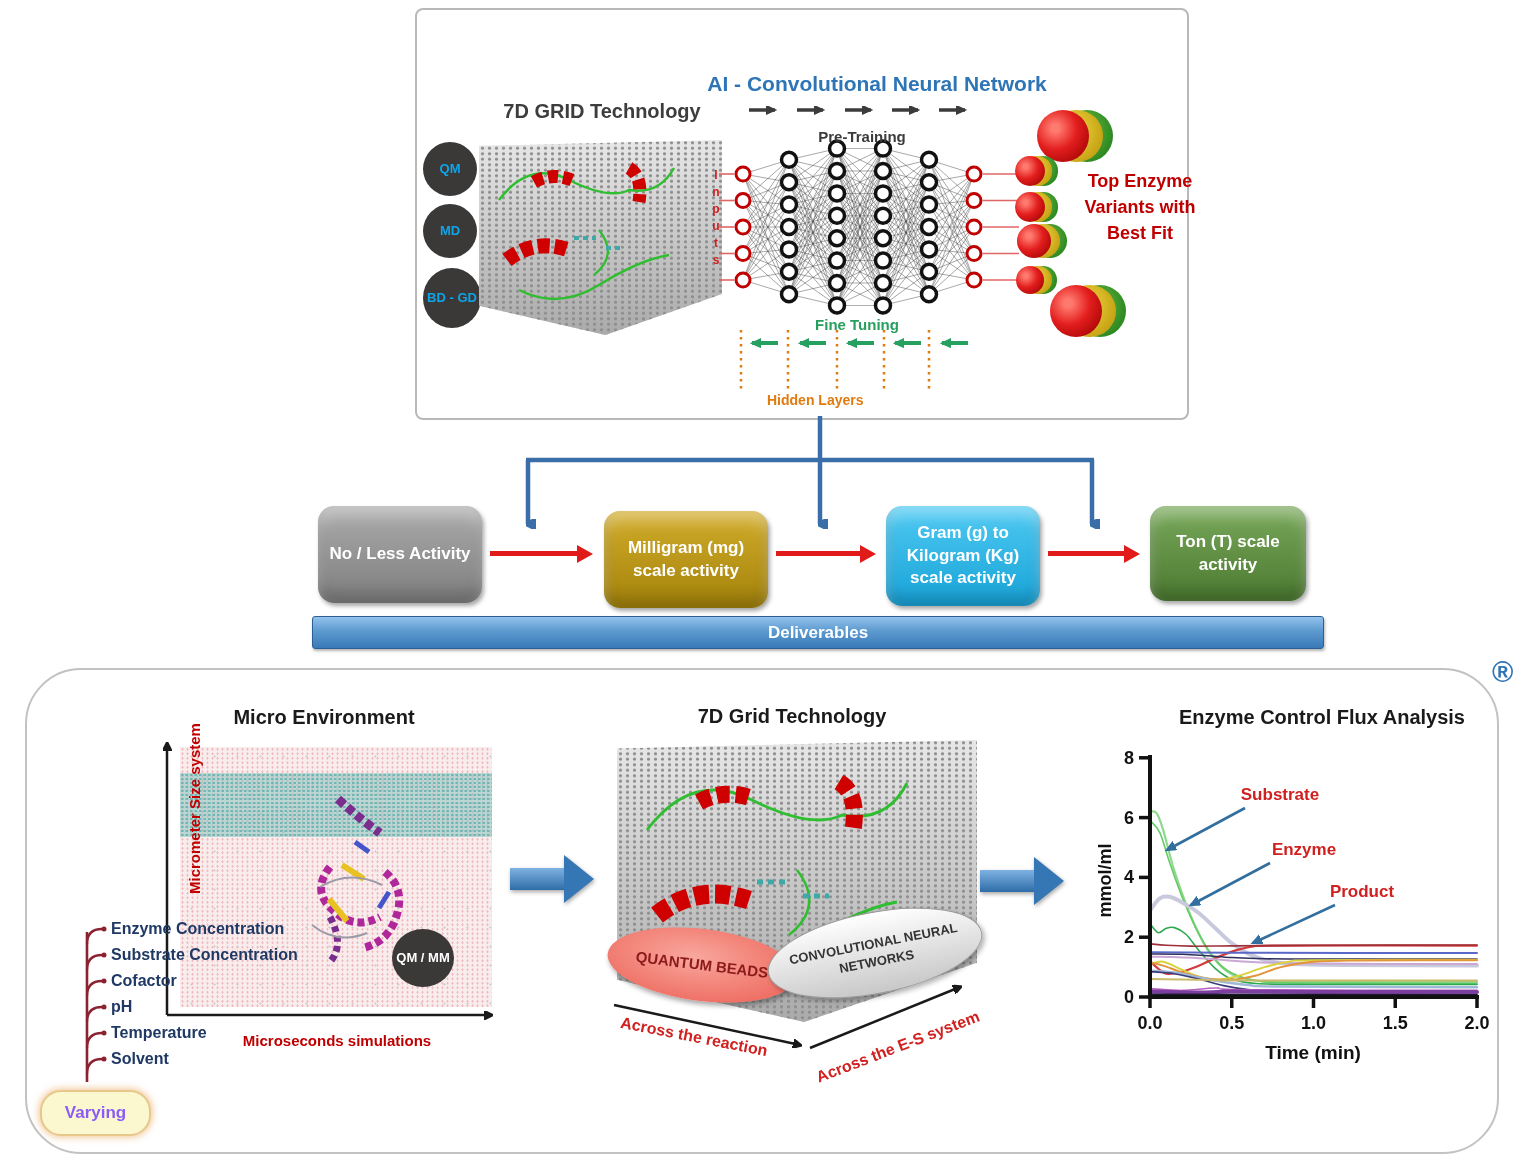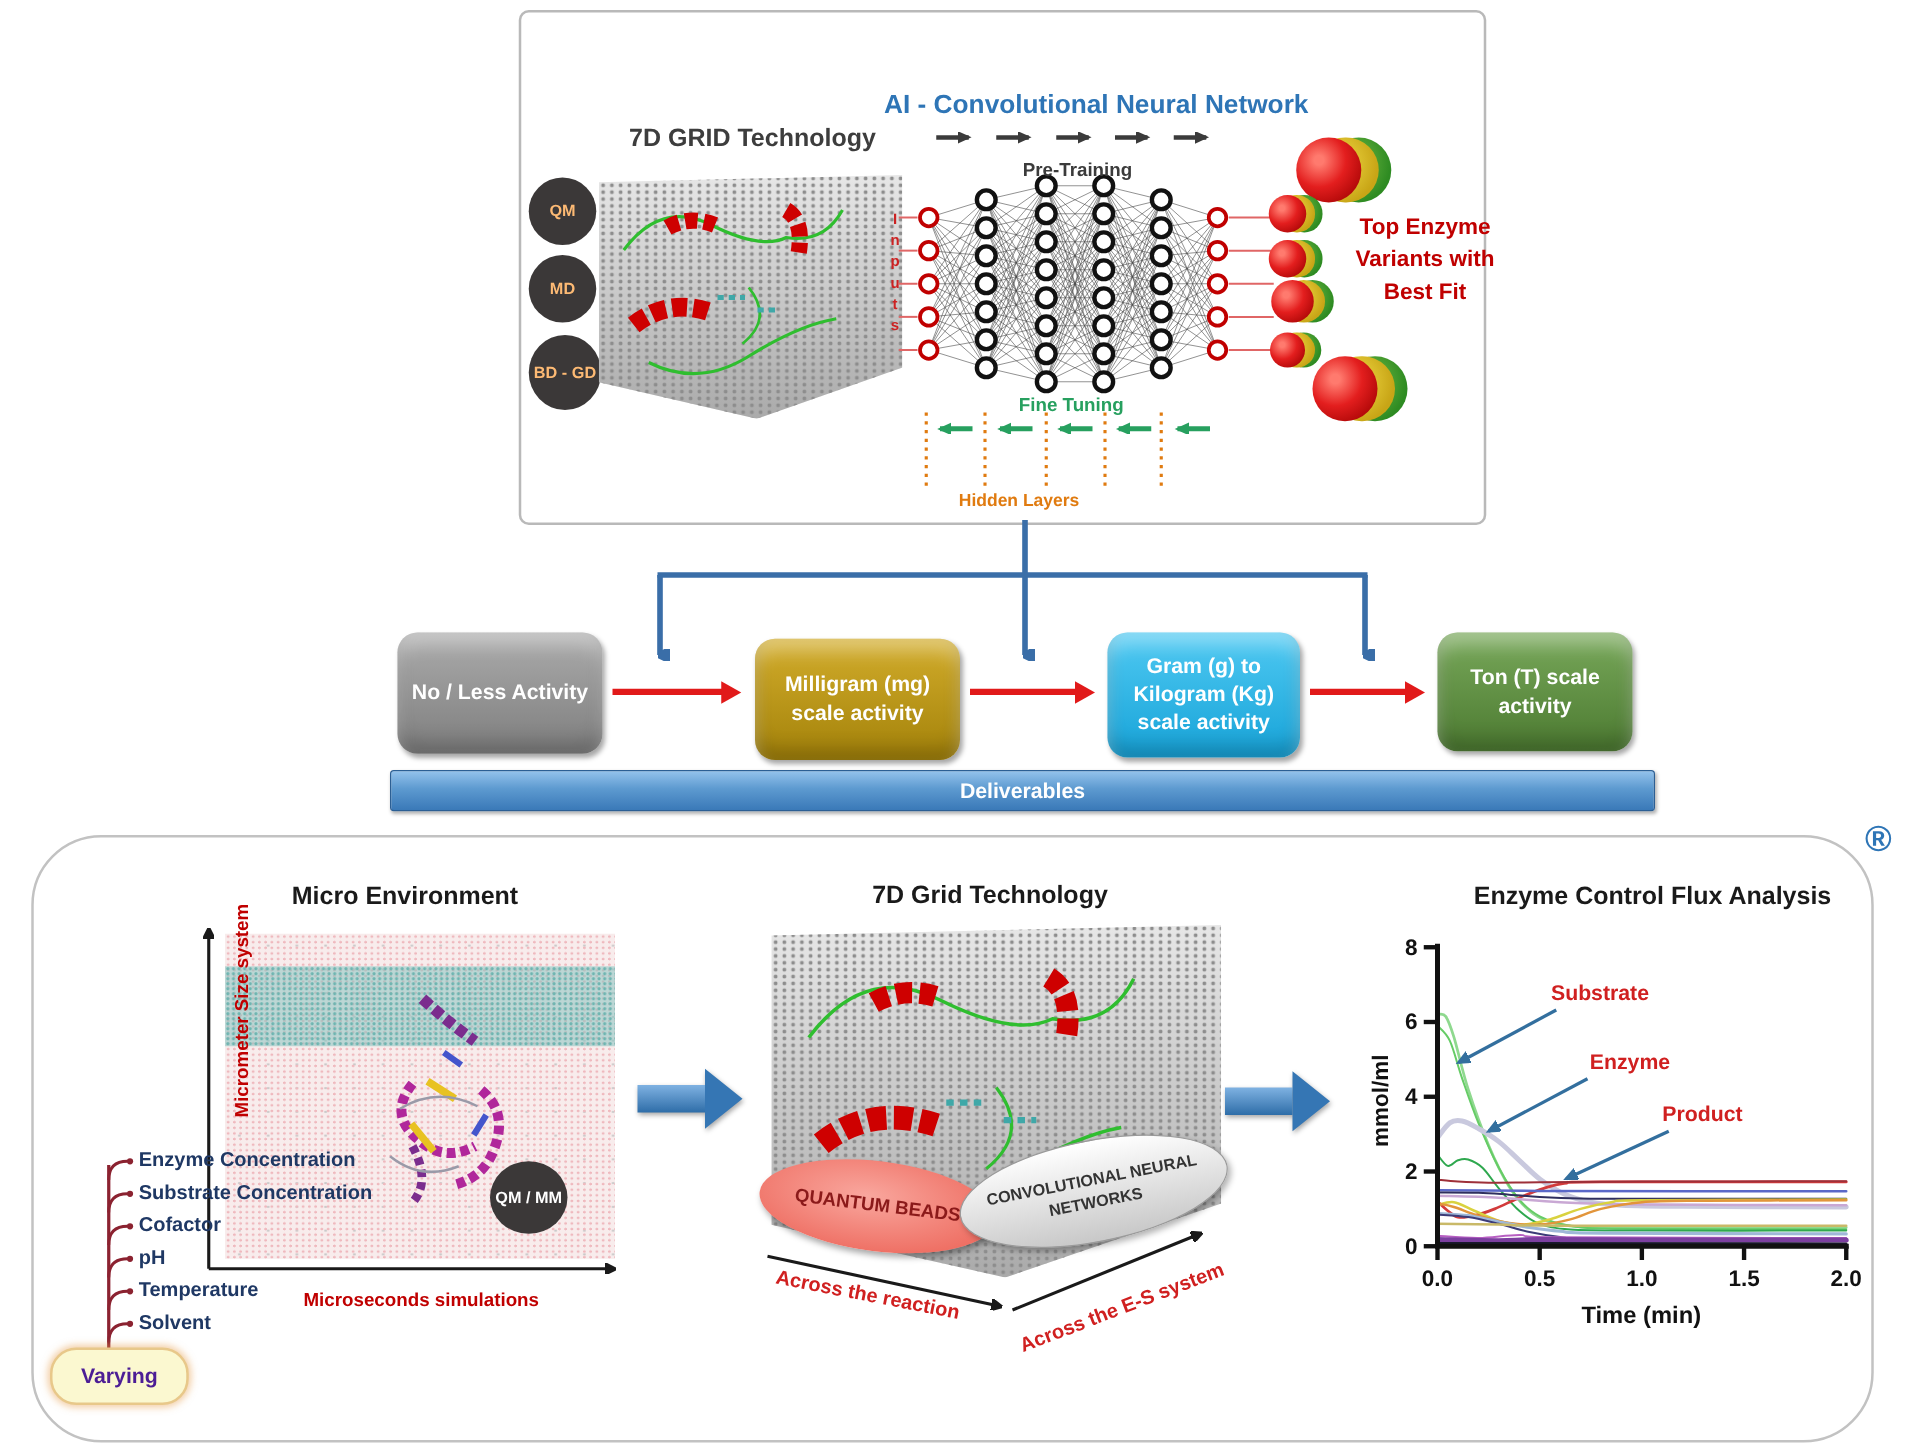--- a/index.html
+++ b/index.html
@@ -8,21 +8,21 @@
   #top-panel{position:absolute;left:415px;top:8px;width:770px;height:408px;background:#fff;
     border:2px solid #b9b9b9;border-radius:8px;}
   #bottom-panel{position:absolute;left:25px;top:668px;width:1470px;height:482px;background:#fff;
     border:2px solid #c2c2c2;border-radius:56px;}
   
   .ttl-blue{position:absolute;left:230px;top:62px;width:460px;text-align:center;color:#2E75B6;
     font-size:21px;font-weight:bold;}
   .ttl-dark{position:absolute;left:55px;top:90px;width:260px;text-align:center;color:#3d3d3d;
     font-size:20px;font-weight:bold;}
   .badge{position:absolute;left:6px;width:54px;height:54px;border-radius:50%;background:#3B3838;
-    color:#fdba74;font-size:13px;font-weight:bold;display:flex;align-items:center;justify-content:center;
+    color:#0ea5e9;font-size:13px;font-weight:bold;display:flex;align-items:center;justify-content:center;
     text-align:center;line-height:1.25;padding:2px;box-sizing:border-box;}
   #badge-qm{top:132px;} #badge-md{top:194px;text-align:center;} #badge-bdgd{top:258px;height:60px;width:58px;}
   .lbl-pre{position:absolute;left:350px;top:118px;width:190px;text-align:center;color:#3b3b3b;
     font-size:15px;font-weight:bold;}
   .lbl-fine{position:absolute;left:350px;top:306px;width:180px;text-align:center;color:#27A05F;
     font-size:15px;font-weight:bold;}
   .lbl-hidden{position:absolute;left:350px;top:382px;width:180px;text-align:left;color:#E07B10;
     font-size:14px;font-weight:bold;}
   #inputs-vert{position:absolute;left:292px;top:158px;height:140px;writing-mode:vertical-rl;
     text-orientation:upright;color:#CC2222;font-size:12px;font-weight:bold;letter-spacing:3px;}
@@ -73,23 +73,23 @@
     filter:blur(.4px);}
   #qmmm{position:absolute;left:212px;top:182px;width:62px;height:58px;border-radius:50%;background:#3B3838;
     color:#fff;font-size:13px;font-weight:bold;display:flex;align-items:center;justify-content:center;
     text-align:center;line-height:1.3;padding:4px;box-sizing:border-box;}
   .axis-lbl-y{position:absolute;left:52px;top:130px;width:230px;text-align:center;color:#C00000;
     font-size:15px;font-weight:bold;transform:rotate(-90deg);transform-origin:center;}
   .axis-lbl-x{position:absolute;left:190px;top:362px;width:240px;text-align:center;color:#C00000;
     font-size:15px;font-weight:bold;}
   #param-list{position:absolute;left:84px;top:246px;list-style:none;margin:0;padding:0;}
   #param-list li{height:26px;line-height:26px;color:#1F3864;font-size:16px;font-weight:bold;white-space:nowrap;}
-  #varying{position:absolute;left:13px;top:408px;width:107px;height:42px;border-radius:21px;
+  #varying{position:absolute;left:13px;top:420px;width:107px;height:42px;border-radius:21px;
     background:#FBF8D0;border:2px solid #E8C88A;box-shadow:0 0 6px 2px rgba(232,160,80,.5);
-    color:#4c1d95;font-size:17px;font-weight:bold;display:flex;align-items:center;justify-content:center;}
+    color:#8b5cf6;font-size:17px;font-weight:bold;display:flex;align-items:center;justify-content:center;}
   .gellipse{position:absolute;border-radius:50%;display:flex;align-items:center;justify-content:center;
     text-align:center;font-weight:bold;}
   #qb-ellipse{left:580px;top:259px;width:190px;height:72px;transform:rotate(7deg);
     background:radial-gradient(ellipse at 45% 40%,#F9A79E,#ED675B 85%);color:#8B1A1A;font-size:15px;
     line-height:1.3;box-shadow:2px 3px 5px rgba(0,0,0,.35);}
   #cnn-ellipse{left:739px;top:242px;width:216px;height:80px;transform:rotate(-11deg);
     background:linear-gradient(180deg,#ffffff,#c8c8c8);border:1px solid #9a9a9a;color:#333;
     font-size:13px;line-height:1.35;box-shadow:2px 3px 5px rgba(0,0,0,.3);}
   .gaxis-lbl{position:absolute;color:#D02020;font-size:16px;font-weight:bold;width:200px;text-align:center;}
   #gaxis1{left:567px;top:358px;transform:rotate(11deg);}

